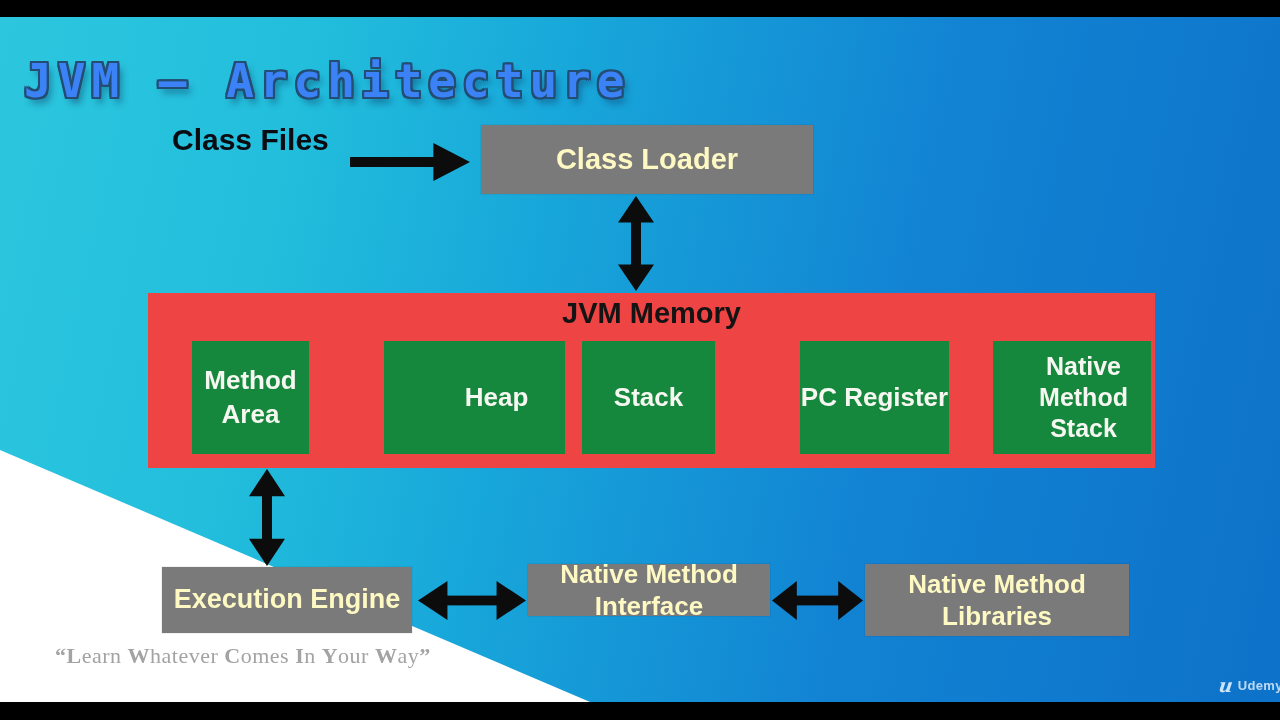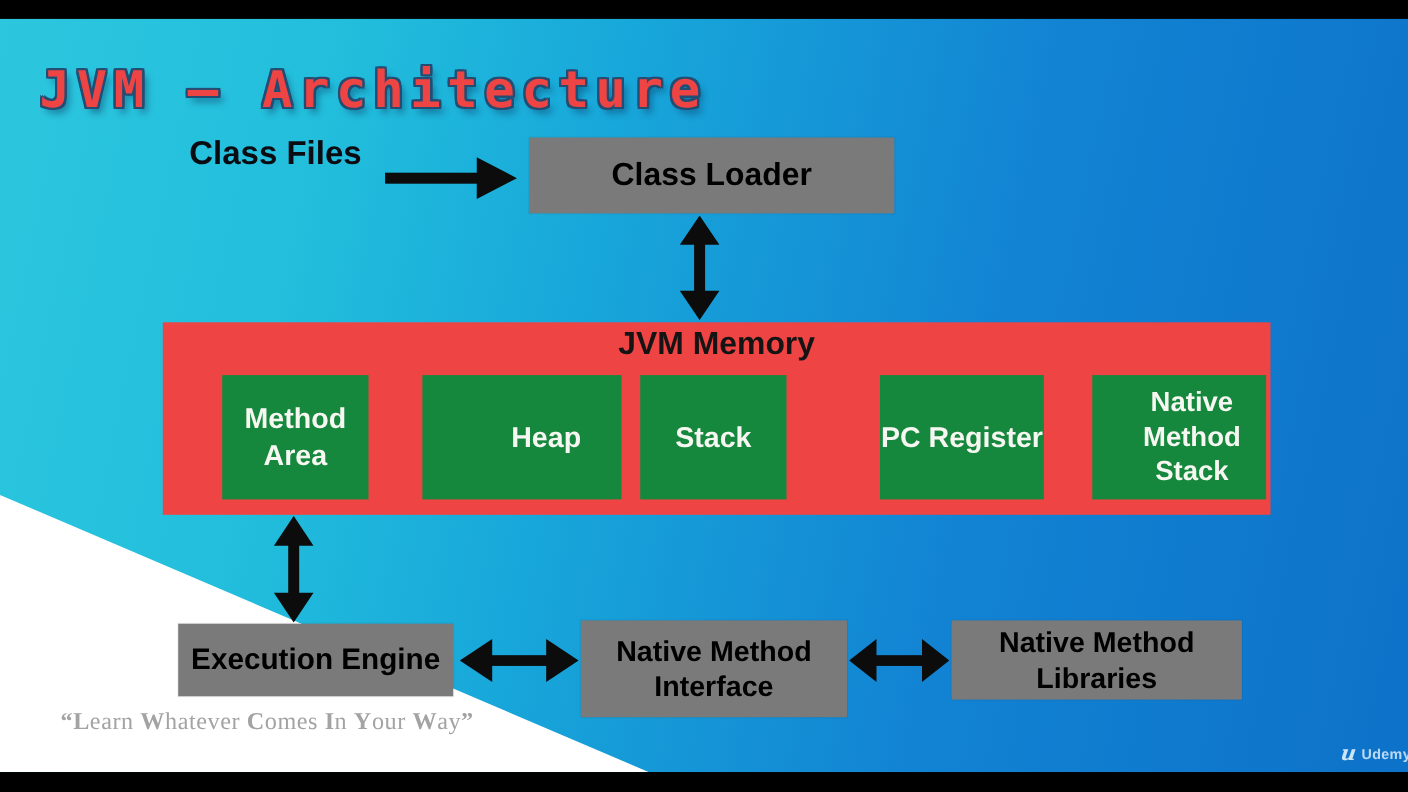--- a/index.html
+++ b/index.html
@@ -15,61 +15,61 @@
   .wedge {
     position:absolute; left:0; top:17px; width:1280px; height:685px;
     background:#ffffff;
     clip-path:polygon(0 63.2%, 46.1% 100%, 0 100%);
   }
   .letterbox { position:absolute; left:0; width:1280px; background:#000; }
   .letterbox.top { top:0; height:17px; }
   .letterbox.bottom { top:702px; height:18px; }
 
   .title {
-    position:absolute; left:36px; top:54px;
+    position:absolute; left:24px; top:54px;
     font-family:"DejaVu Sans Mono", monospace;
     font-weight:bold; font-size:46px; letter-spacing:6px;
-    color:#ef4444; white-space:nowrap;
+    color:#3b82f6; white-space:nowrap;
     text-shadow:
       -2px -2px 0 #234d72, 0 -2px 0 #234d72, 2px -2px 0 #234d72,
       -2px 0 0 #234d72, 2px 0 0 #234d72,
       -2px 2px 0 #234d72, 0 2px 0 #234d72, 2px 2px 0 #234d72,
       4px 6px 7px rgba(8,40,80,0.45);
   }
 
   .class-files {
     position:absolute; left:172px; top:123px; width:176px;
     font-size:30px; font-weight:bold; color:#0b0b12; white-space:nowrap;
   }
 
   .gray-box {
-    position:absolute; background:#7a7a7a; color:#000000;
+    position:absolute; background:#7a7a7a; color:#fef9c3;
     font-weight:bold; display:flex; align-items:center; justify-content:center;
     text-align:center; line-height:1.25;
     box-shadow:0 0 0 1px rgba(0,0,0,0.05);
   }
   .box-class-loader { left:481px; top:125px; width:332px; height:69px; font-size:29px; }
   .box-execution-engine { left:162px; top:567px; width:250px; height:66px; font-size:27px; }
-  .box-nmi { left:528px; top:564px; width:242px; height:88px; font-size:26px; }
+  .box-nmi { left:528px; top:564px; width:242px; height:52px; font-size:26px; }
   .box-nml { left:865px; top:564px; width:264px; height:72px; font-size:26px; }
 
   .memory-panel {
     position:absolute; left:148px; top:293px; width:1007px; height:175px;
     background:#ef4444;
   }
   .memory-title {
     position:absolute; left:0; top:4px; width:100%;
     text-align:center; font-size:29px; font-weight:bold; color:#141414;
   }
   .green-block {
     position:absolute; top:48px; height:113px; background:#15883d;
     color:#f7f7f2; font-weight:bold; font-size:26px; line-height:1.3;
     display:flex; align-items:center; justify-content:center; text-align:center;
   }
-  .gb-method-area { left:54px;  width:133px; }
+  .gb-method-area { left:44px;  width:117px; }
   .gb-heap        { left:236px; width:137px;padding-left:44px; }
   .gb-stack       { left:434px; width:133px; }
   .gb-pc-register { left:652px; width:149px; }
   .gb-nms         { left:845px; width:135px; font-size:25px; line-height:1.25;padding-left:23px; }
 
   .arrow { position:absolute; }
   .arrow svg { display:block; width:100%; height:100%; }
   .arr-class-files   { left:348px; top:142px; width:122px; height:40px; }
   .arr-loader-memory { left:616px; top:196px; width:40px;  height:95px; }
   .arr-memory-engine { left:247px; top:469px; width:40px;  height:97px; }

